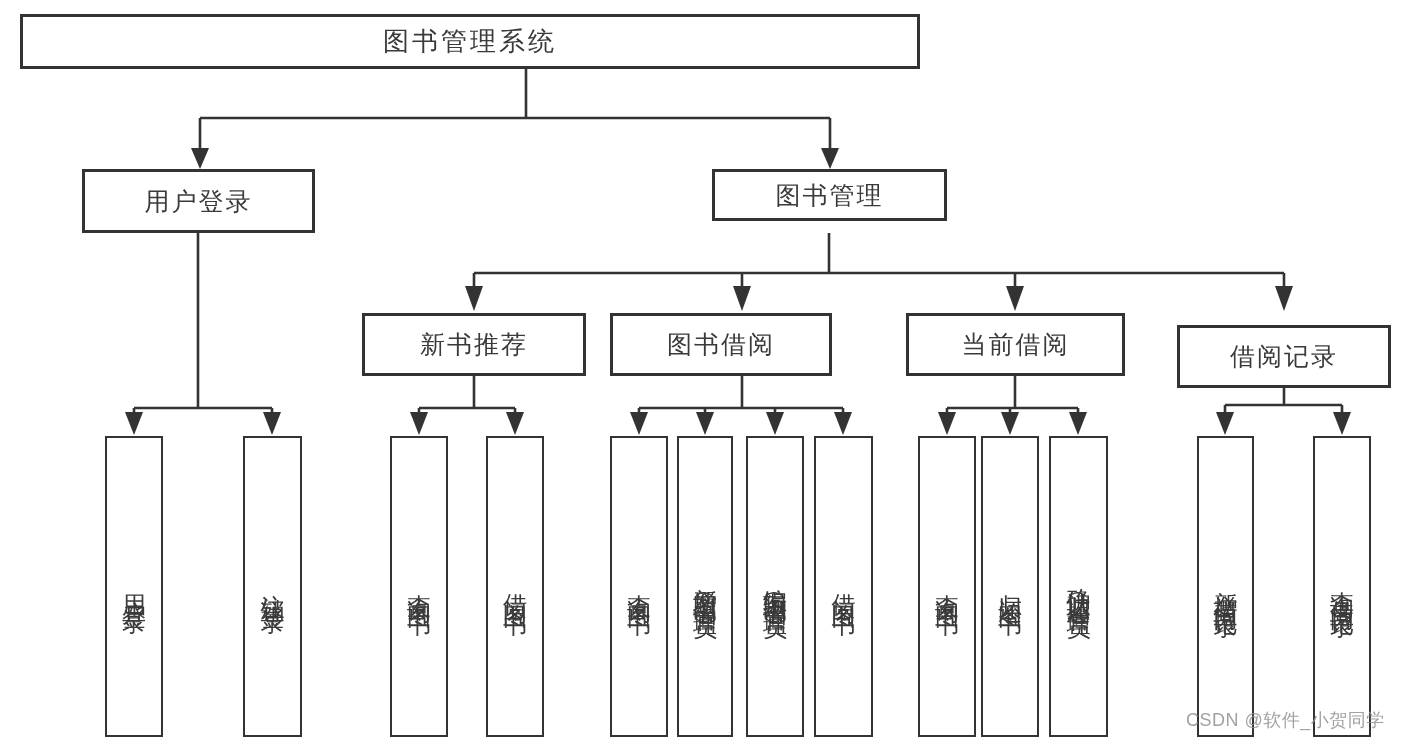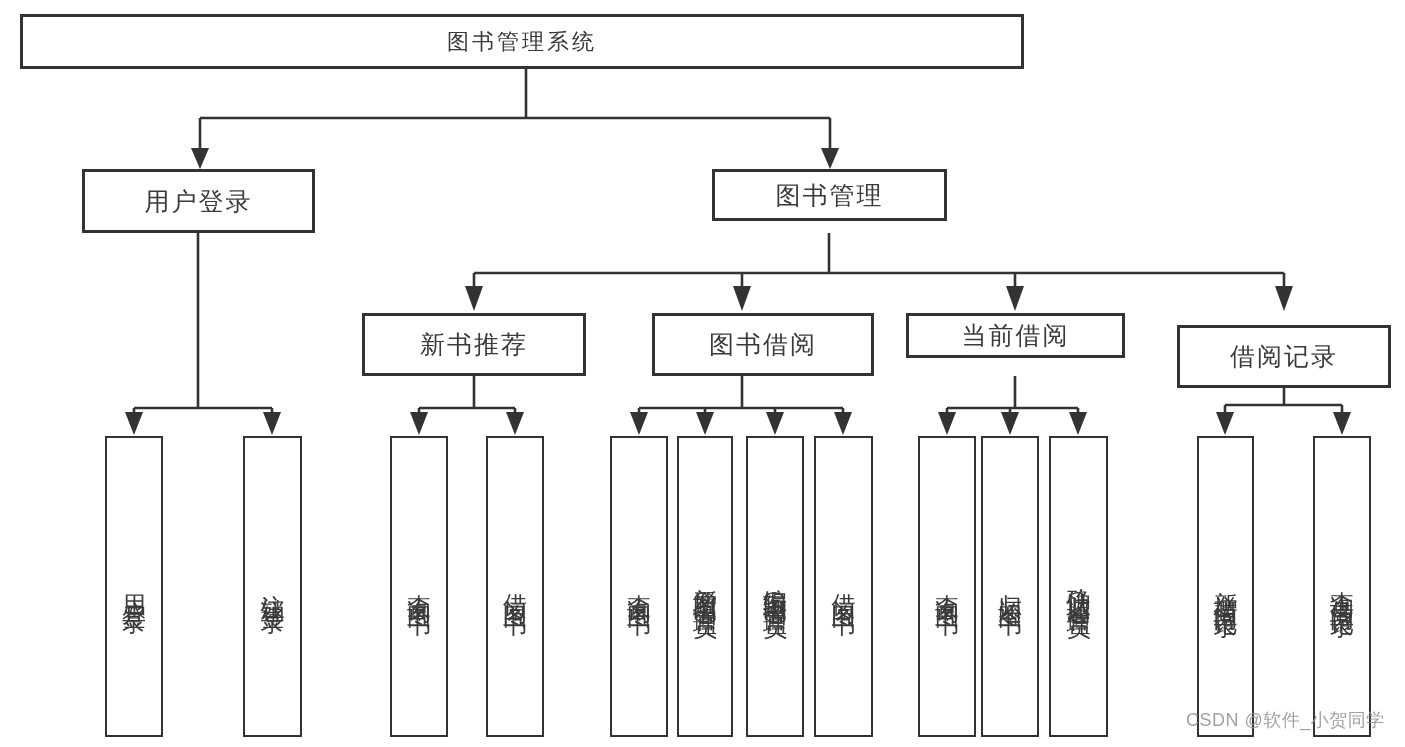--- a/index.html
+++ b/index.html
@@ -8,26 +8,26 @@
   .canvas { position:absolute; left:0; top:0; width:1405px; height:747px; background:#ffffff; overflow:hidden; }
   .connectors { position:absolute; left:0; top:0; width:1405px; height:747px; }
   .connectors path { stroke:#333333; stroke-width:2.6; fill:none; }
   .connectors polygon { fill:#333333; stroke:none; }
   .box {
     position:absolute; background:#ffffff; border:3px solid #333333;
     display:flex; align-items:center; justify-content:center;
     color:#3a3a3a; text-align:center; white-space:nowrap;
   }
   .h-node { font-size:25px; letter-spacing:2px; }
-  .root  { left:20px;  top:14px;  width:1004px; height:55px; font-size:22px; letter-spacing:3px; }
+  .root  { left:20px;  top:14px;  width:900px; height:55px; font-size:26px; letter-spacing:3px; }
   .n-user-login { left:82px;  top:169px; width:233px; height:64px; }
   .n-book-mgmt  { left:712px; top:169px; width:235px; height:52px; }
   .n-new-book   { left:362px; top:313px; width:224px; height:63px; }
-  .n-book-borrow{ left:652px; top:313px; width:222px; height:63px; }
-  .n-current    { left:906px; top:313px; width:219px; height:45px; }
+  .n-book-borrow{ left:610px; top:313px; width:222px; height:63px; }
+  .n-current    { left:906px; top:313px; width:219px; height:63px; }
   .n-record     { left:1177px;top:325px; width:214px; height:63px; }
   .leaf {
     top:436px; height:301px; border-width:2.5px;
     writing-mode:vertical-rl; font-size:24px; letter-spacing:6px;
   }
   .l1  { left:105px;  width:58px; }
   .l2  { left:243px;  width:59px; }
   .l3  { left:390px;  width:58px; }
   .l4  { left:486px;  width:58px; }
   .l5  { left:610px;  width:58px; }

